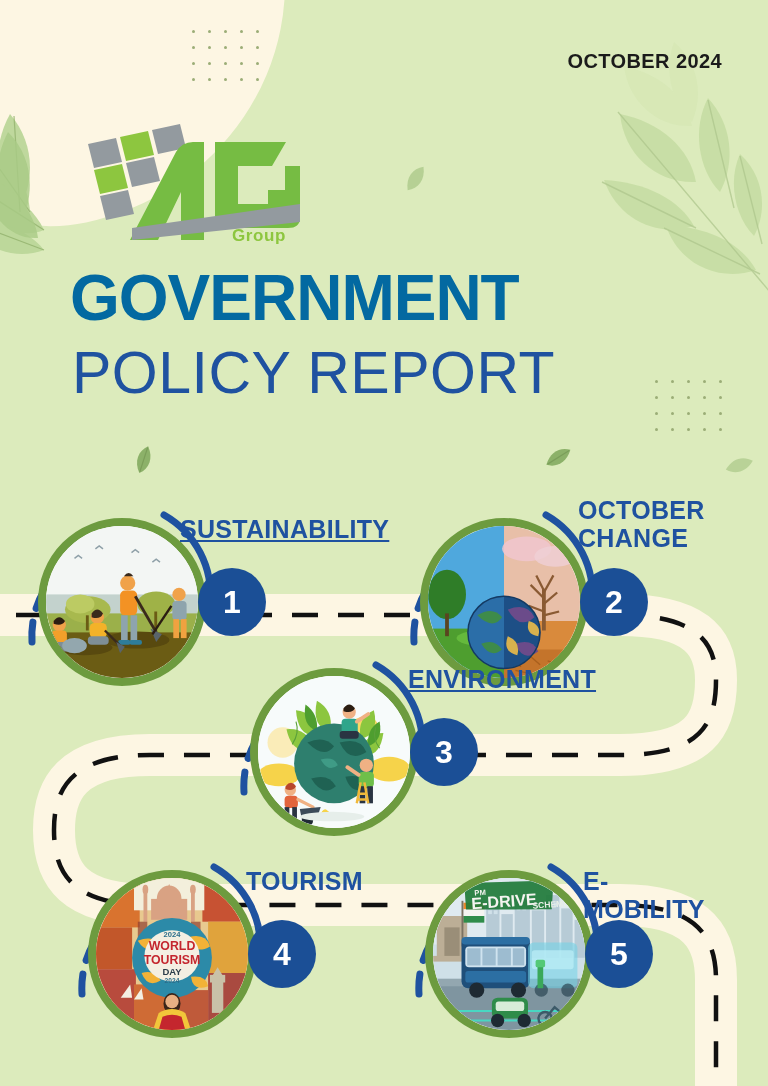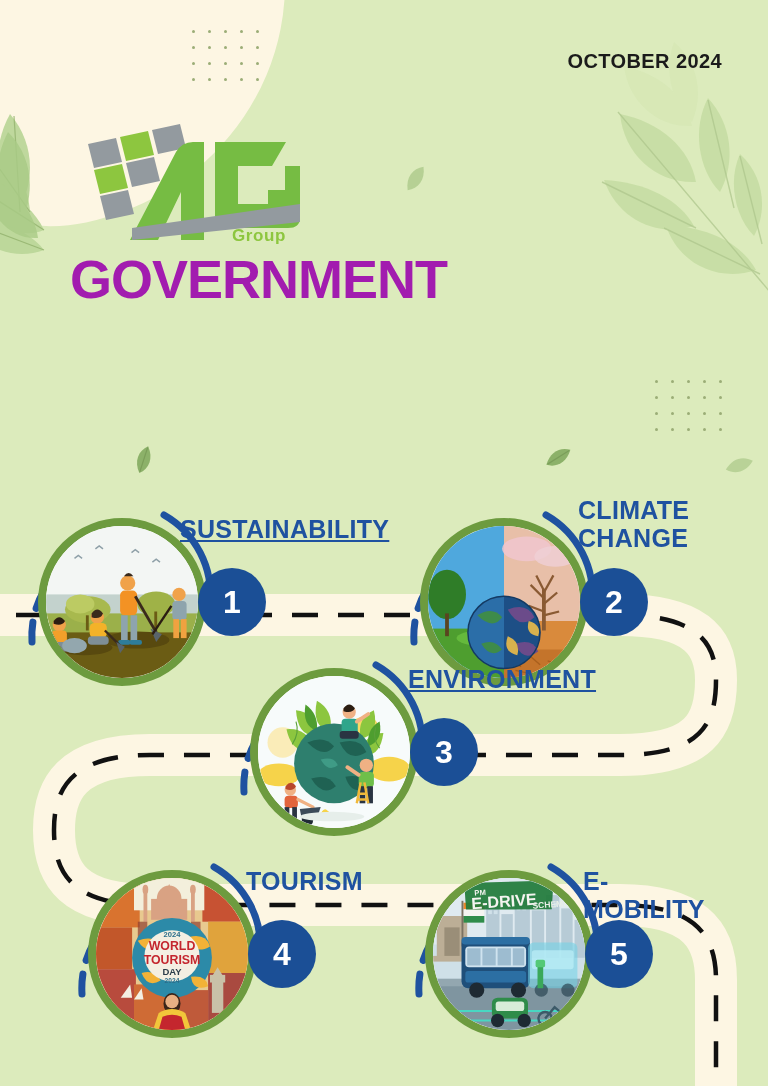--- a/index.html
+++ b/index.html
@@ -42,23 +42,23 @@
     color:#1b1b1b;
   }
 
   .logo { position:absolute; left:72px; top:118px; width:250px; height:130px; }
   .logo-group {
     position:absolute; left:232px; top:226px;
     font-size:17px; font-weight:bold; color:#8dc63f; letter-spacing:.6px;
   }
 
   .title-main {
-    position:absolute; left:70px; top:252px;
-    font-size:54px; font-weight:bold; letter-spacing:-1px;
-    color:#a21caf; line-height:1;
+    position:absolute; left:70px; top:266px;
+    font-size:64px; font-weight:bold; letter-spacing:-1px;
+    color:#0369a1; line-height:1;
   }
   .title-sub {
     position:absolute; left:72px; top:344px;
     font-size:59px; font-weight:normal; letter-spacing:.5px;
     color:#1f52a0; line-height:1;
   }
 
   
   .roadmap { position:absolute; left:0; top:470px; width:768px; height:616px; }
   .roadsvg { position:absolute; left:0; top:0; }
@@ -224,20 +224,21 @@
       <path d="M58 122 L104 34 Q110 24 121 24 L132 24 L132 122 L109 122 L109 74 L86 122 Z"></path>
       <path d="M104 96 L160 96 L160 122 L104 122 Z" opacity="0"></path>
       <path d="M143 24 L214 24 L200 48 L166 48 L166 86 L196 86 L196 72 L213 72 L213 48 L228 48 L228 100 Q228 110 216 110 L156 110 Q143 110 143 98 Z"></path>
     </g>
 
     <polygon points="60,110 228,86 228,104 60,122" fill="#939a9f"></polygon>
   </svg>
   <div class="logo-group">Group</div>
 
   <h1 class="title-main">GOVERNMENT</h1>
+  <h2 class="title-sub">POLICY REPORT</h2>
 
   <div class="roadmap">
 
     <svg class="roadsvg" width="768" height="616" viewBox="0 0 768 616">
       <path id="roadline" d="M -30 145
                L 620 145
                C 700 145 716 175 716 210
                C 716 255 700 285 620 285
                L 150 285
                C 70 285 54 320 54 360
@@ -368,21 +369,21 @@
             <path d="M92 124 q18 -6 24 8 q-16 12 -24 -8 z"></path>
           </g>
           <g fill="#d8b14e">
             <path d="M84 116 q14 6 10 20 q-16 -4 -10 -20 z"></path>
             <path d="M106 100 q14 4 10 16 q-14 -2 -10 -16 z"></path>
           </g>
           <circle cx="80" cy="112" r="38" fill="none" stroke="#143a63" stroke-width="1.5"></circle>
         </svg>
       </div>
       <div class="badge" style="left:160px; top:50px;">2</div>
-      <div class="nlabel" style="left:158px; top:-22px;">CLIMATE
+      <div class="nlabel" style="left:158px; top:-22px;">OCTOBER
 CHANGE</div>
     </div>
 
     <div class="node" style="left:250px; top:198px;">
       <svg class="arc" viewBox="0 0 220 220">
         <path d="M 18 150 A 92 92 0 0 1 196 112" fill="none" stroke="#1f52a0" stroke-width="7" stroke-dasharray="20 14" stroke-linecap="round"></path>
         <path d="M 150 23 A 92 92 0 0 1 196 112" fill="none" stroke="#1f52a0" stroke-width="7" stroke-linecap="round"></path>
       </svg>
       <div class="ring">
         <svg class="art" viewBox="0 0 160 160" preserveAspectRatio="xMidYMid slice">

